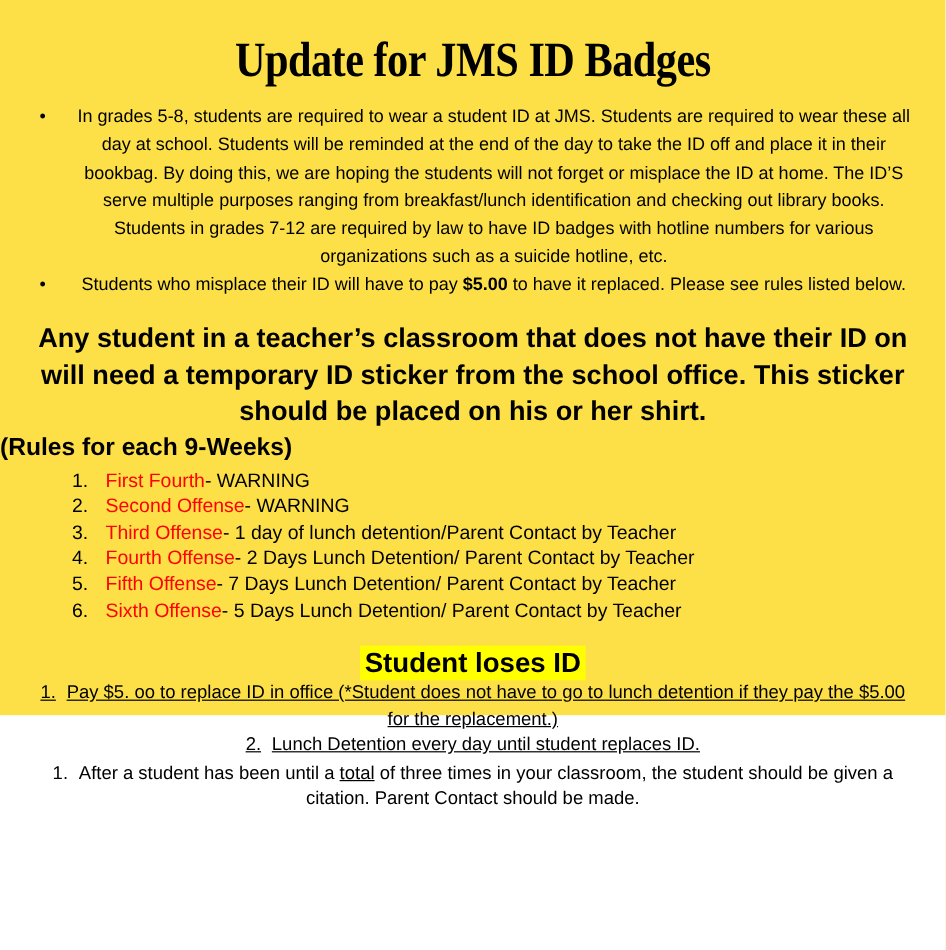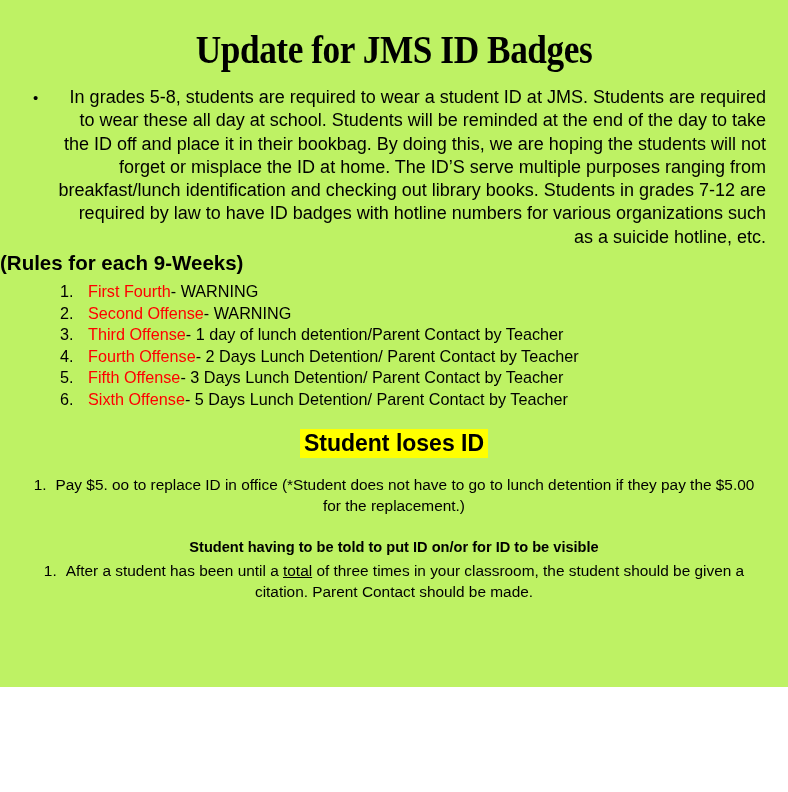--- a/index.html
+++ b/index.html
@@ -11,22 +11,22 @@
     width: 788px;
     height: 792px;
     font-family: "Liberation Sans", sans-serif;
     color: #000000;
     overflow: hidden;
   }
 
   .page {
     position: relative;
     width: 788px;
-    height: 687px;
-    background: #bef264;
+    height: 596px;
+    background: #fde047;
   }
 
   
   .doc-title {
     text-align: center;
     font-family: "Liberation Serif", serif;
     font-weight: bold;
     font-size: 41px;
     line-height: 46px;
     letter-spacing: -0.5px;
@@ -40,23 +40,23 @@
   
   .bullet-list {
     list-style: none;
     margin: 14px 0 0 0;
     padding: 0 22px 0 0;
   }
   .bullet-list > li {
     position: relative;
     margin: 0 0 0 57px;
     padding: 0;
-    font-size: 18px;
+    font-size: 15px;
     line-height: 23.3px;
-    text-align: right;
+    text-align: center;
   }
   .bullet-list > li::before {
     content: "\2022";
     position: absolute;
     left: -24px;
     top: 0;
     font-size: 15px;
     line-height: 23.3px;
   }
   .b-strong { font-weight: bold; }
@@ -111,23 +111,24 @@
     font-weight: bold;
     font-size: 23px;
     line-height: 30px;
     background: #FFFF00;
     padding: 1px 4px 2px 4px;
   }
 
   
   .center-list {
     list-style: none;
-    margin: 16px 26px 0 26px;
-    padding: 0;
-    text-align: center;
+    margin: 0 26px 0 26px;
+    padding: 0;
+    text-align: center;
+    text-decoration: underline;
   }
   .center-list > li {
     font-size: 15.4px;
     line-height: 21.5px;
     text-align: center;
   }
   .center-list > li .num {
     display: inline;
     padding-right: 9px;
   }
@@ -159,57 +160,63 @@
 <body>
 
 <div class="page">
 
   <h1 class="doc-title">Update for JMS ID Badges</h1>
 
   <ul class="bullet-list">
     <li>
       <span>In grades 5-8, students are required to wear a student ID at JMS. Students are required to wear these all day at school. Students will be reminded at the end of the day to take the ID off and place it in their bookbag. By doing this, we are hoping the students will not forget or misplace the ID at home. The ID’S serve multiple purposes ranging from breakfast/lunch identification and checking out library books. Students in grades 7-12 are required by law to have ID badges with hotline numbers for various organizations such as a suicide hotline, etc.</span><span class="b-strong"></span><span></span>
     </li>
+    <li>
+      <span>Students who misplace their ID will have to pay </span><span class="b-strong">$5.00</span><span> to have it replaced. Please see rules listed below.</span>
+    </li>
   </ul>
 
+  <p class="statement">Any student in a teacher’s classroom that does not have their ID on will need a temporary ID sticker from the school office. This sticker should be placed on his or her shirt.</p>
 
   <p class="rules-sub">(Rules for each 9-Weeks)</p>
 
   <ol class="offense-list">
     <li>
       <span class="num">1.</span><span class="offense-name">First Fourth</span><span>- WARNING</span>
     </li>
     <li>
       <span class="num">2.</span><span class="offense-name">Second Offense</span><span>- WARNING</span>
     </li>
     <li>
       <span class="num">3.</span><span class="offense-name">Third Offense</span><span>- 1 day of lunch detention/Parent Contact by Teacher</span>
     </li>
     <li>
       <span class="num">4.</span><span class="offense-name">Fourth Offense</span><span>- 2 Days Lunch Detention/ Parent Contact by Teacher</span>
     </li>
     <li>
-      <span class="num">5.</span><span class="offense-name">Fifth Offense</span><span>- 3 Days Lunch Detention/ Parent Contact by Teacher</span>
+      <span class="num">5.</span><span class="offense-name">Fifth Offense</span><span>- 7 Days Lunch Detention/ Parent Contact by Teacher</span>
     </li>
     <li>
       <span class="num">6.</span><span class="offense-name">Sixth Offense</span><span>- 5 Days Lunch Detention/ Parent Contact by Teacher</span>
     </li>
   </ol>
 
   <div class="loses-wrap">
     <span class="loses-heading">Student loses ID</span>
   </div>
 
   <ol class="center-list">
     <li>
       <span class="num">1.</span><span>Pay $5. oo to replace ID in office (*Student does not have to go to lunch detention if they pay the $5.00 for the replacement.)</span>
     </li>
+    <li>
+      <span class="num">2.</span><span>Lunch Detention every day until student replaces ID.</span>
+    </li>
   </ol>
 
-  <p class="final-heading">Student having to be told to put ID on/or for ID to be visible</p>
 
   <ol class="final-list">
     <li>
       <span class="num">1.</span><span>After a student has been until a </span><span class="u">total</span><span> of three times in your classroom, the student should be given a citation. Parent Contact should be made.</span>
     </li>
   </ol>
 
 </div>
 
 </body></html>

